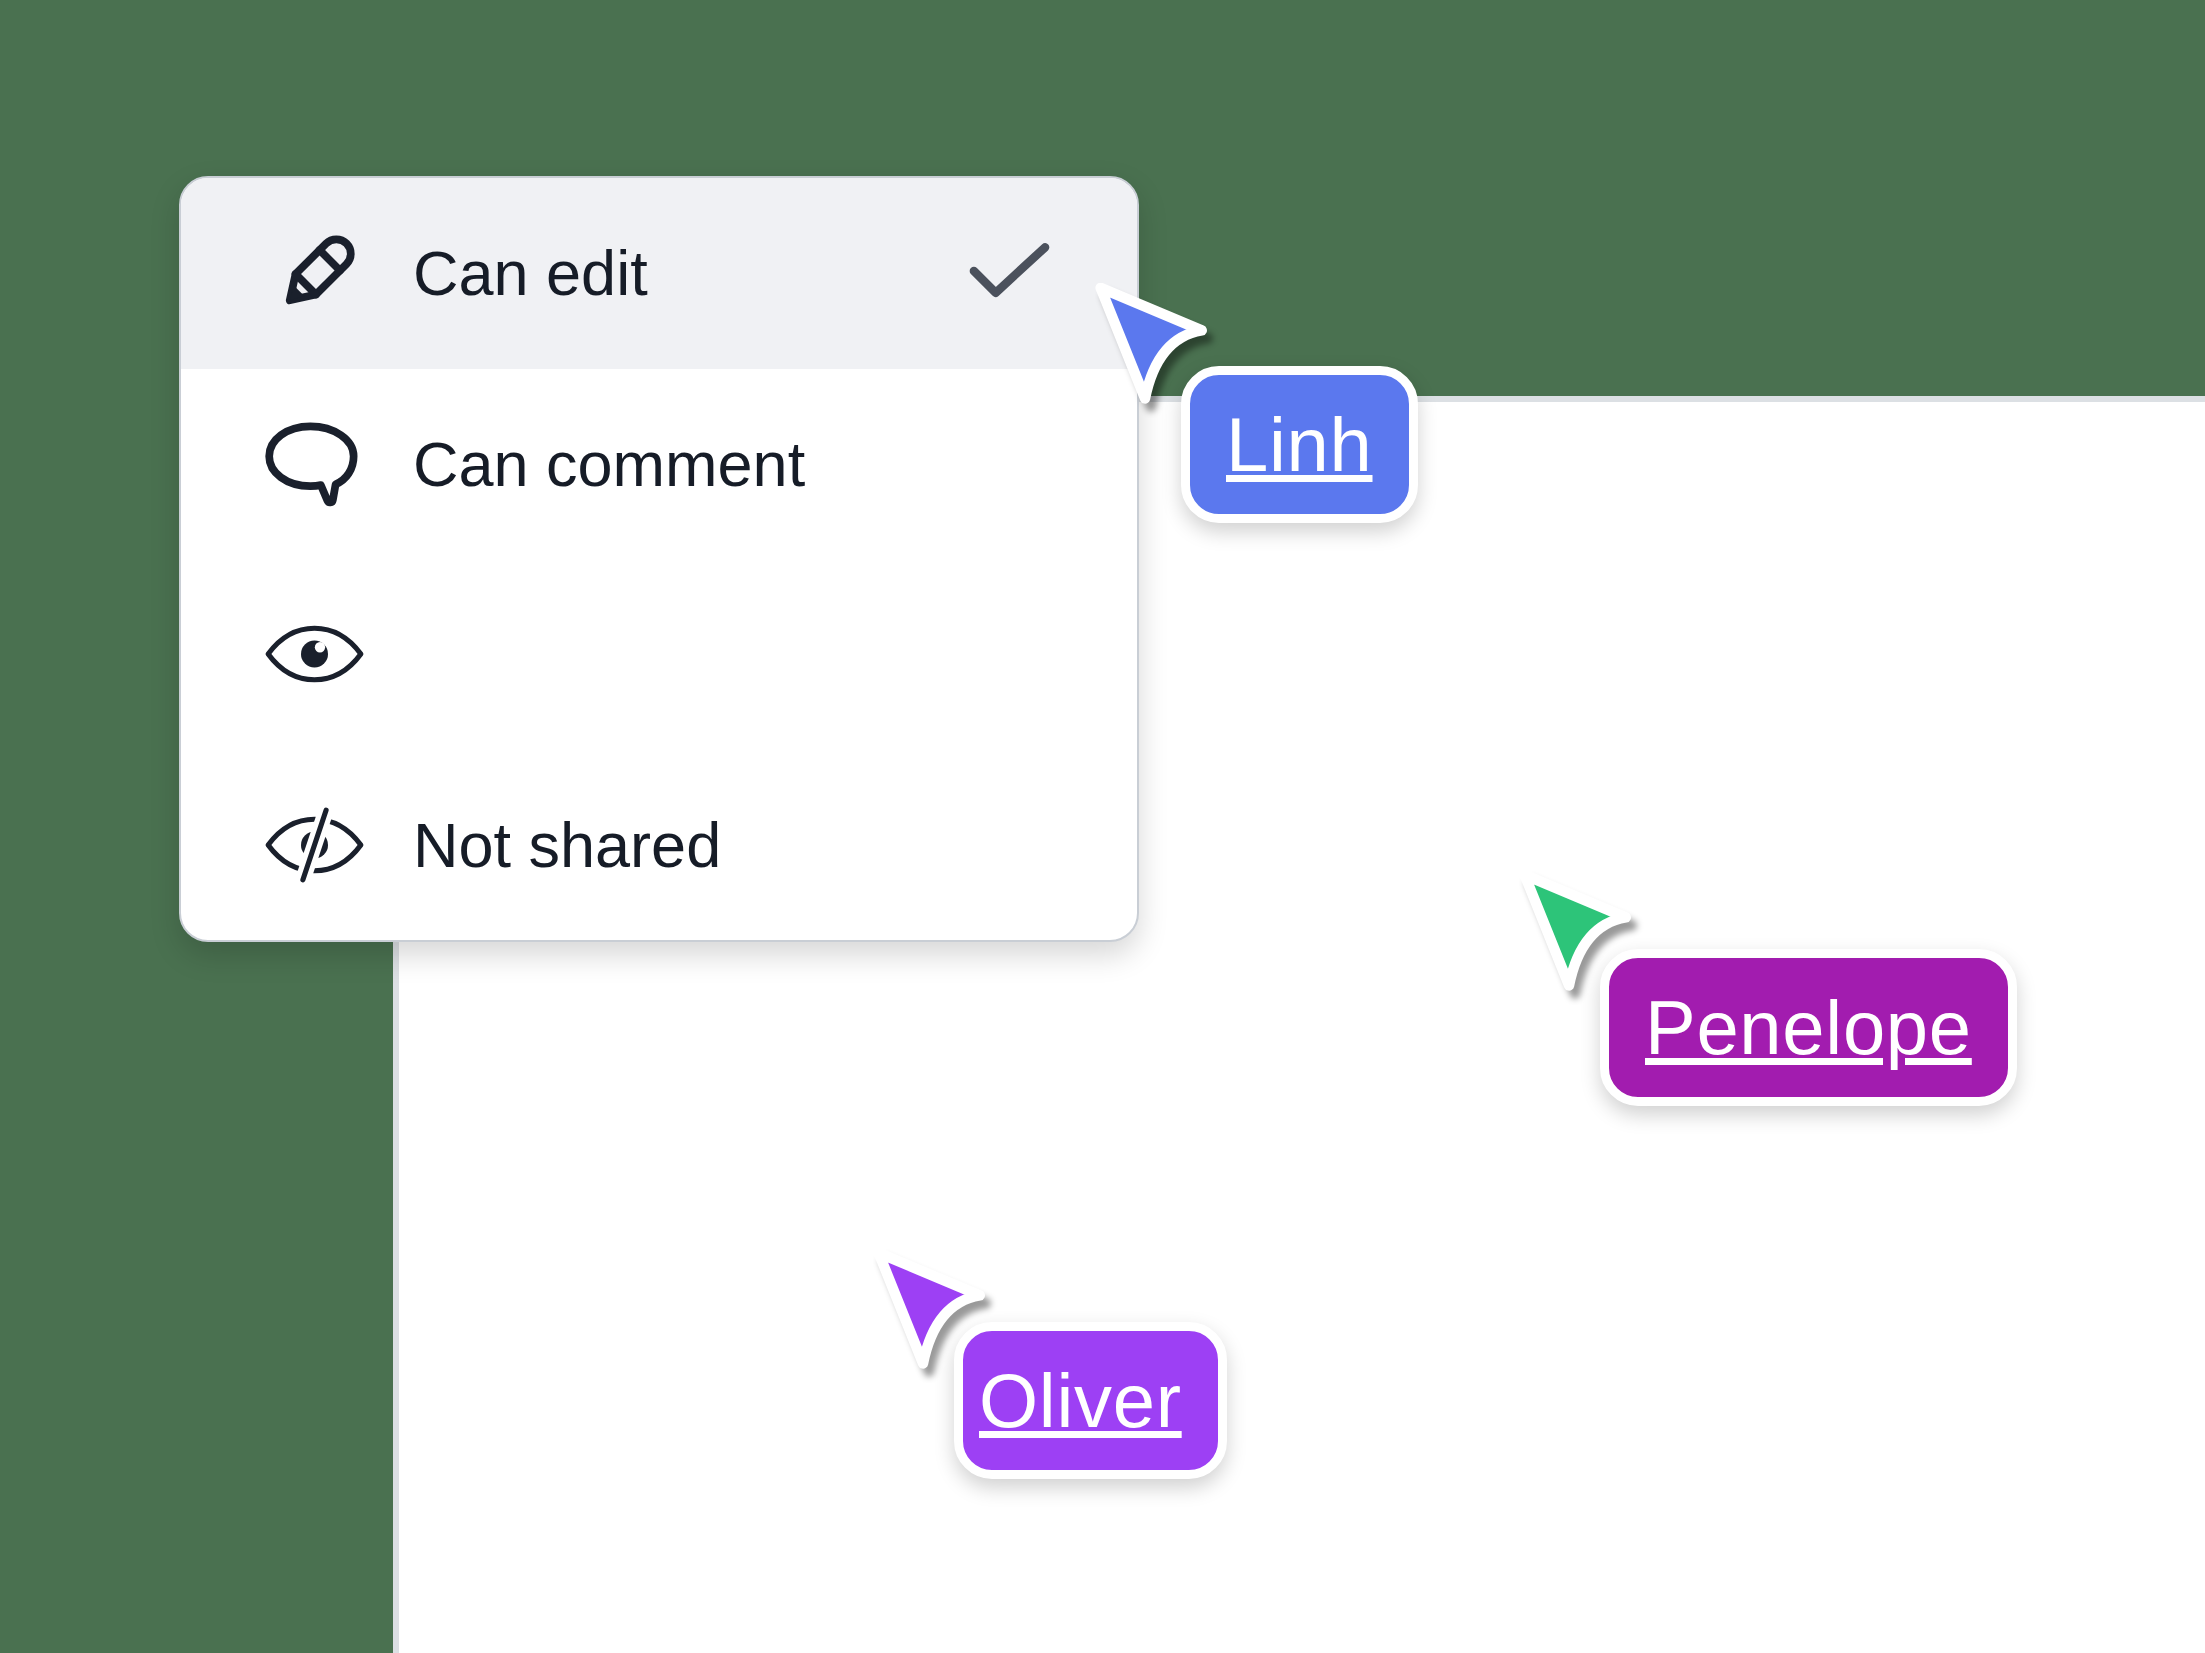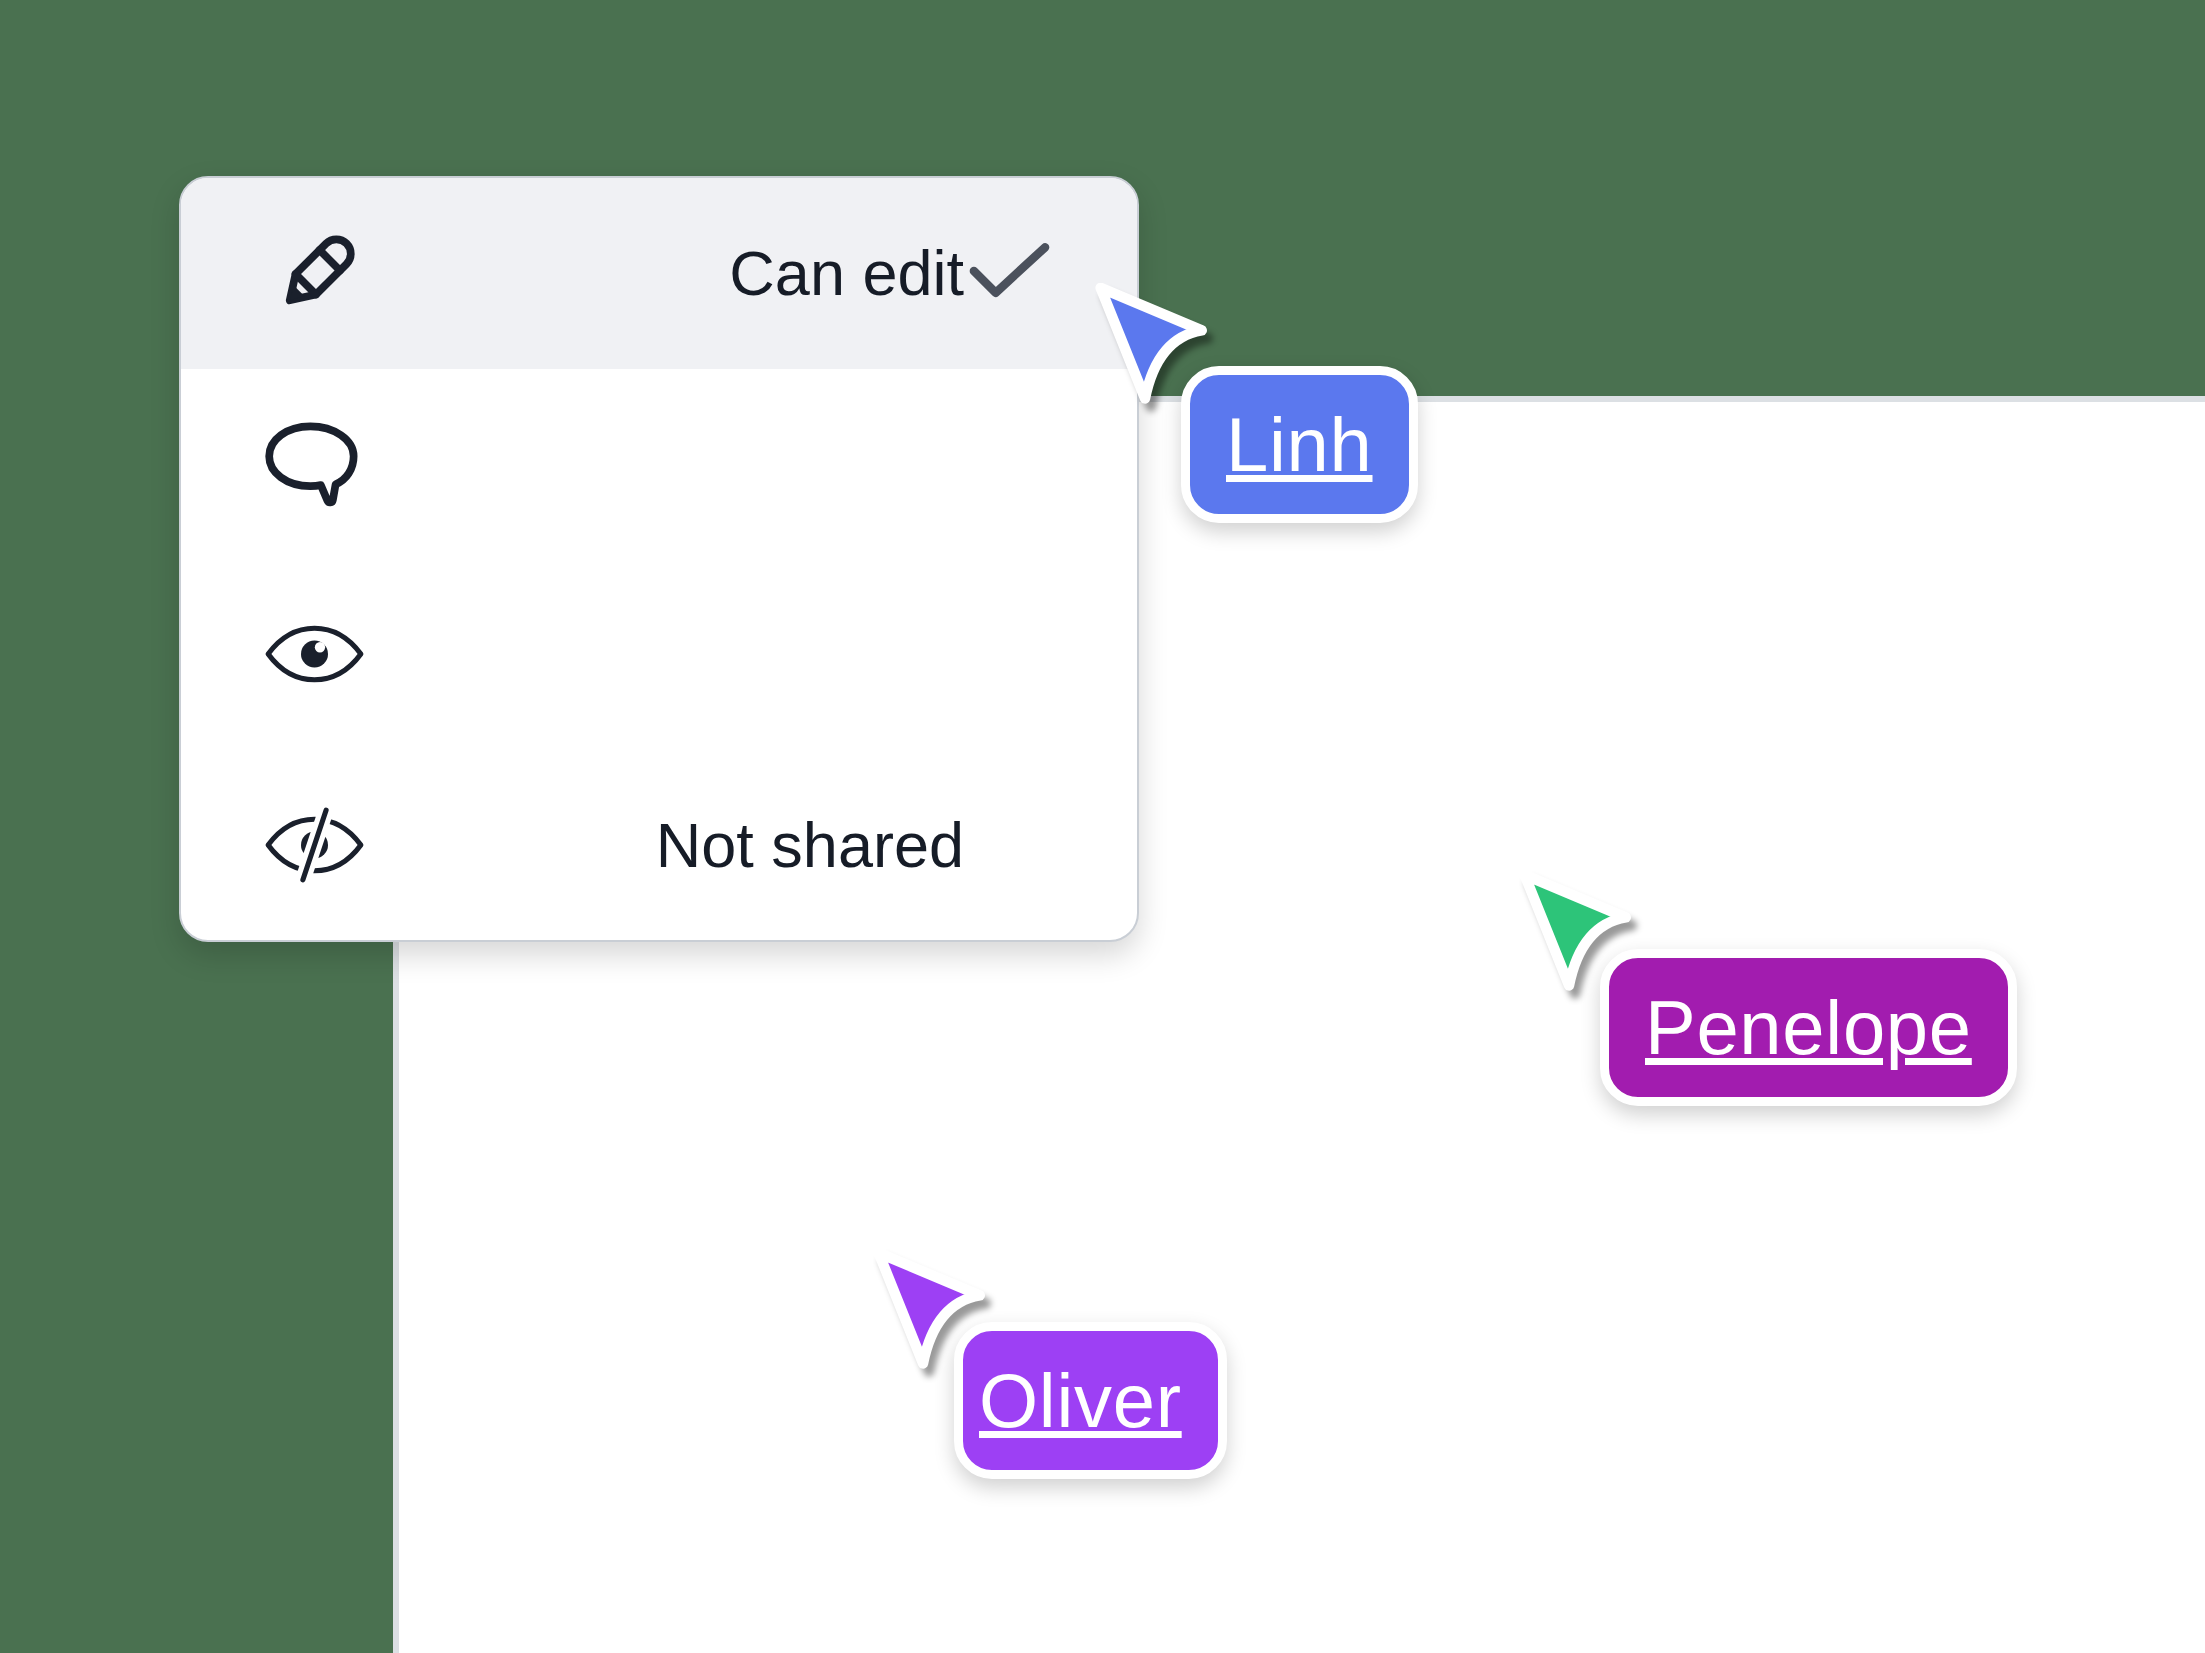--- a/index.html
+++ b/index.html
@@ -8,21 +8,21 @@
 
   
   .canvas{position:absolute;left:393px;top:396px;width:1861px;height:1309px;
           background:#ffffff;border-top:6.9px solid #DCE0E4;border-left:6.9px solid #DCE0E4;}
 
   
   .menu{position:absolute;left:179px;top:176px;width:956px;height:762px;
         background:#ffffff;border:2.1px solid #C9CED5;border-radius:29px;
         box-shadow:0 12.4px 30px rgba(0,0,0,.16);
         display:flex;flex-direction:column;overflow:hidden;}
-  .menu-row{flex:1;display:flex;align-items:center;padding:0 83px 0 79px;cursor:pointer;text-align:right;}
+  .menu-row{flex:1;display:flex;align-items:center;padding:0 83px 0 79px;cursor:pointer;}
   .menu-row.selected{background:#F0F1F4;}
   .menu-icon{width:108px;min-width:108px;display:flex;align-items:center;justify-content:center;}
   .menu-label{margin-left:45px;font-size:63px;color:#161C27;flex:1;white-space:nowrap;}
   .menu-check{width:90px;display:flex;align-items:center;justify-content:center;}
   .icon-stroke{stroke:#1A202C;fill:none;stroke-linecap:round;stroke-linejoin:round;}
   .icon-fill{fill:#1A202C;stroke:none;}
 
   
   .collab{position:absolute;}
   .cursor-svg{display:block;filter:drop-shadow(6.9px 8.3px 3.4px rgba(0,0,0,.40));}
@@ -64,20 +64,21 @@
       </svg>
     </span>
   </div>
 
   <div class="menu-row">
     <span class="menu-icon">
       <svg width="103" height="103" viewBox="0 0 100 100">
         <path class="icon-stroke" stroke-width="7.5" d="M46 14 C23 14 6 27 6 43 C6 59 23 72 46 72 C49.6 72 53 71.7 56.2 71 L62.5 86 C63.6 88.6 67.3 88.2 67.8 85.4 L70.5 70.2 C81 66 88 55.4 88 43 C88 27 69 14 46 14 Z"></path>
       </svg>
     </span>
+    <span class="menu-label">Can comment</span>
     <span class="menu-check"></span>
   </div>
 
   <div class="menu-row">
     <span class="menu-icon">
       <svg width="103" height="62" viewBox="0 0 160 96">
         <path class="icon-stroke" stroke-width="8" d="M8 48 C30 18 55 8 80 8 C105 8 130 18 152 48 C130 78 105 88 80 88 C55 88 30 78 8 48 Z"></path>
         <circle class="icon-fill" cx="80" cy="48" r="21"></circle>
         <circle cx="88.5" cy="37.5" r="8" fill="#ffffff"></circle>
       </svg>

